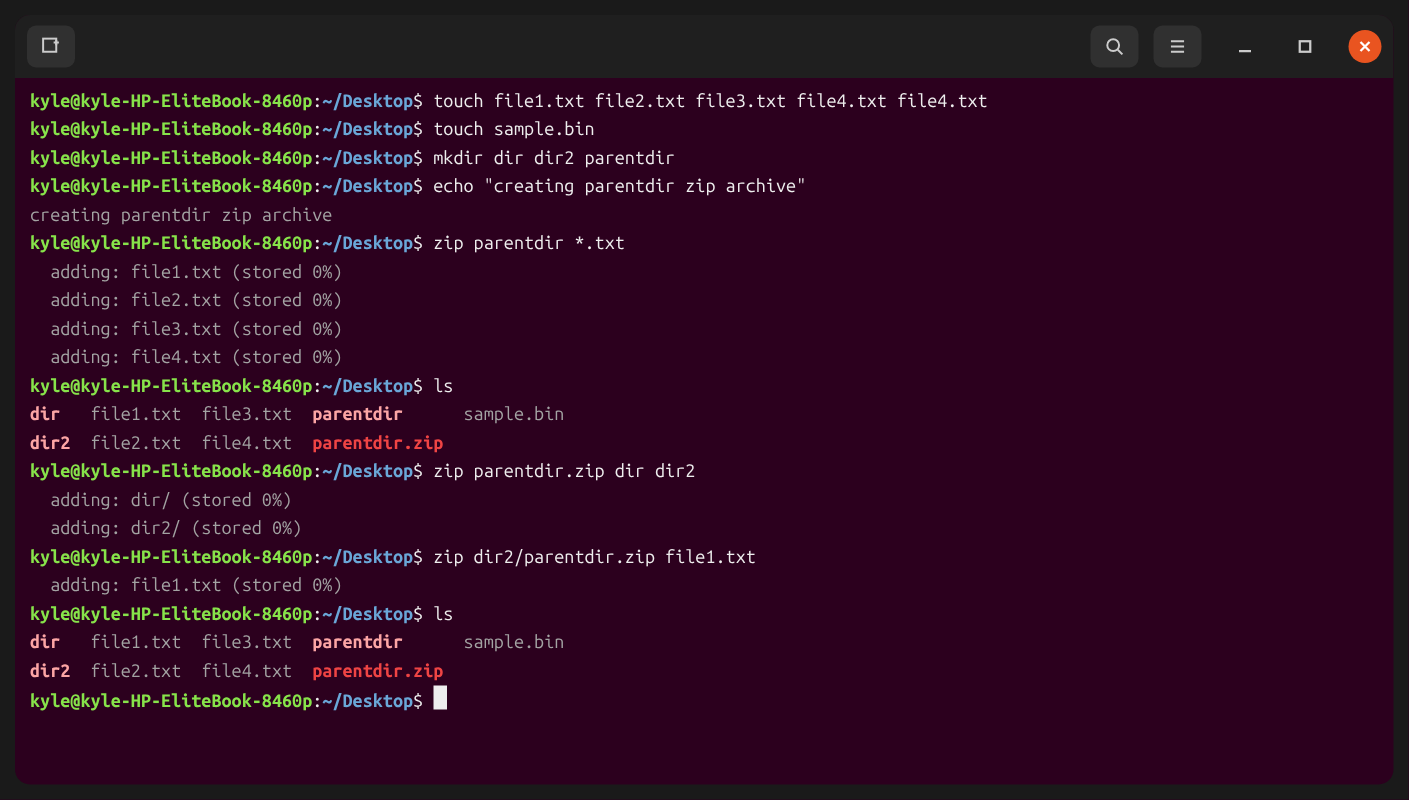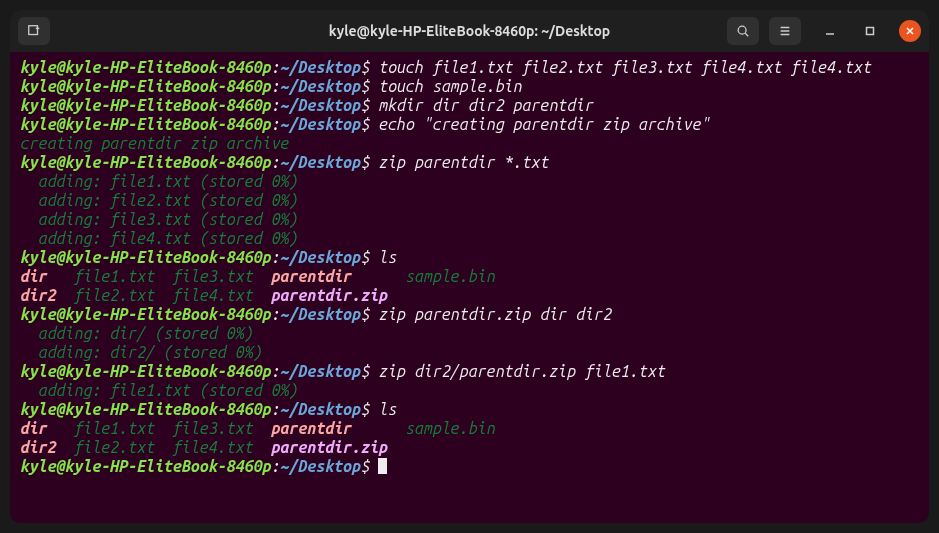--- a/index.html
+++ b/index.html
@@ -75,37 +75,36 @@
     }
     .win-ctl.min, .win-ctl.max { color: #ccc; }
     .win-ctl.close {
       background: #e95420;
       color: #fff;
     }
     .win-ctl svg { width: 10px; height: 10px; }
     .terminal {
       flex: 1;
       padding: 6px 10px;
-      font-size: 16px;
+      font-size: 12px;
       line-height: 19px;
       color: #eee;
       letter-spacing: 0px;
       white-space: pre;
       overflow: hidden;
-      font-style: italic;
     }
     .line { display: block; }
     .user { color: #87e34a; font-weight: bold; }
     .colon { color: #eee; }
     .path { color: #6aa7d8; font-weight: bold; }
     .prompt { color: #eee; }
     .cmd { color: #eee; }
-    .out { color: #15803d; }
+    .out { color: #a3a3a3; }
     .dir { color: #fca5a5; font-weight: bold; }
-    .zip { color: #f0abfc; font-weight: bold; }
+    .zip { color: #ef4444; font-weight: bold; }
     .cursor {
       display: inline-block;
       width: 9px;
       height: 16px;
       background: #eee;
       vertical-align: -2px;
     }
   </style>
 </head>
 <body>
@@ -113,21 +112,20 @@
 <div class="window">
   <div class="titlebar">
     <div class="titlebar-left">
       <div class="tb-btn">
         <svg viewBox="0 0 16 16">
           <rect x="2" y="2" width="10" height="10" fill="none" stroke="#ccc" stroke-width="1.5"></rect>
           <path d="M10 5 h4 M12 3 v4" stroke="#ccc" stroke-width="1.5"></path>
         </svg>
       </div>
     </div>
-    <div class="title-text">kyle@kyle-HP-EliteBook-8460p: ~/Desktop</div>
     <div class="titlebar-right">
       <div class="tb-btn">
         <svg viewBox="0 0 16 16">
           <circle cx="7" cy="7" r="4.5" fill="none" stroke="#ccc" stroke-width="1.5"></circle>
           <path d="M10.5 10.5 L14 14" stroke="#ccc" stroke-width="1.5"></path>
         </svg>
       </div>
       <div class="tb-btn">
         <svg viewBox="0 0 16 16">
           <path d="M3 4 h10 M3 8 h10 M3 12 h10" stroke="#ccc" stroke-width="1.5"></path>

